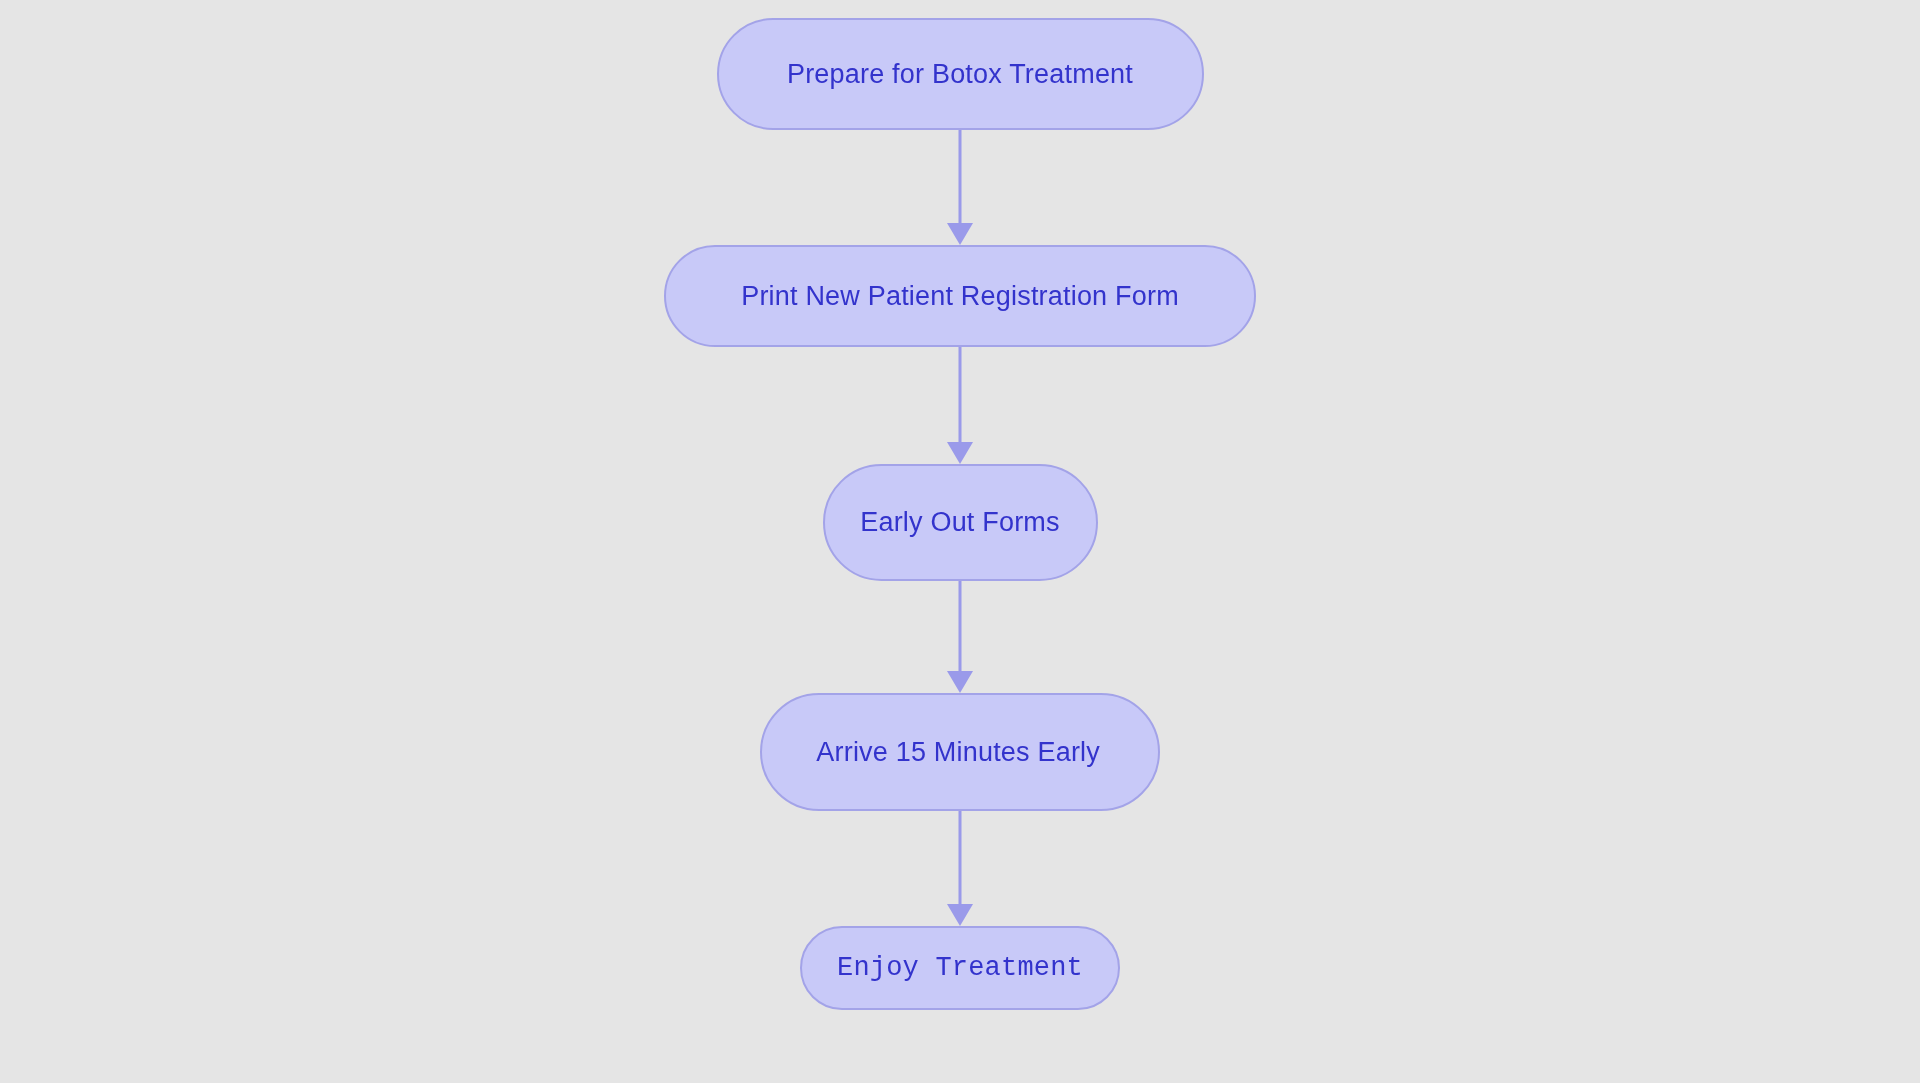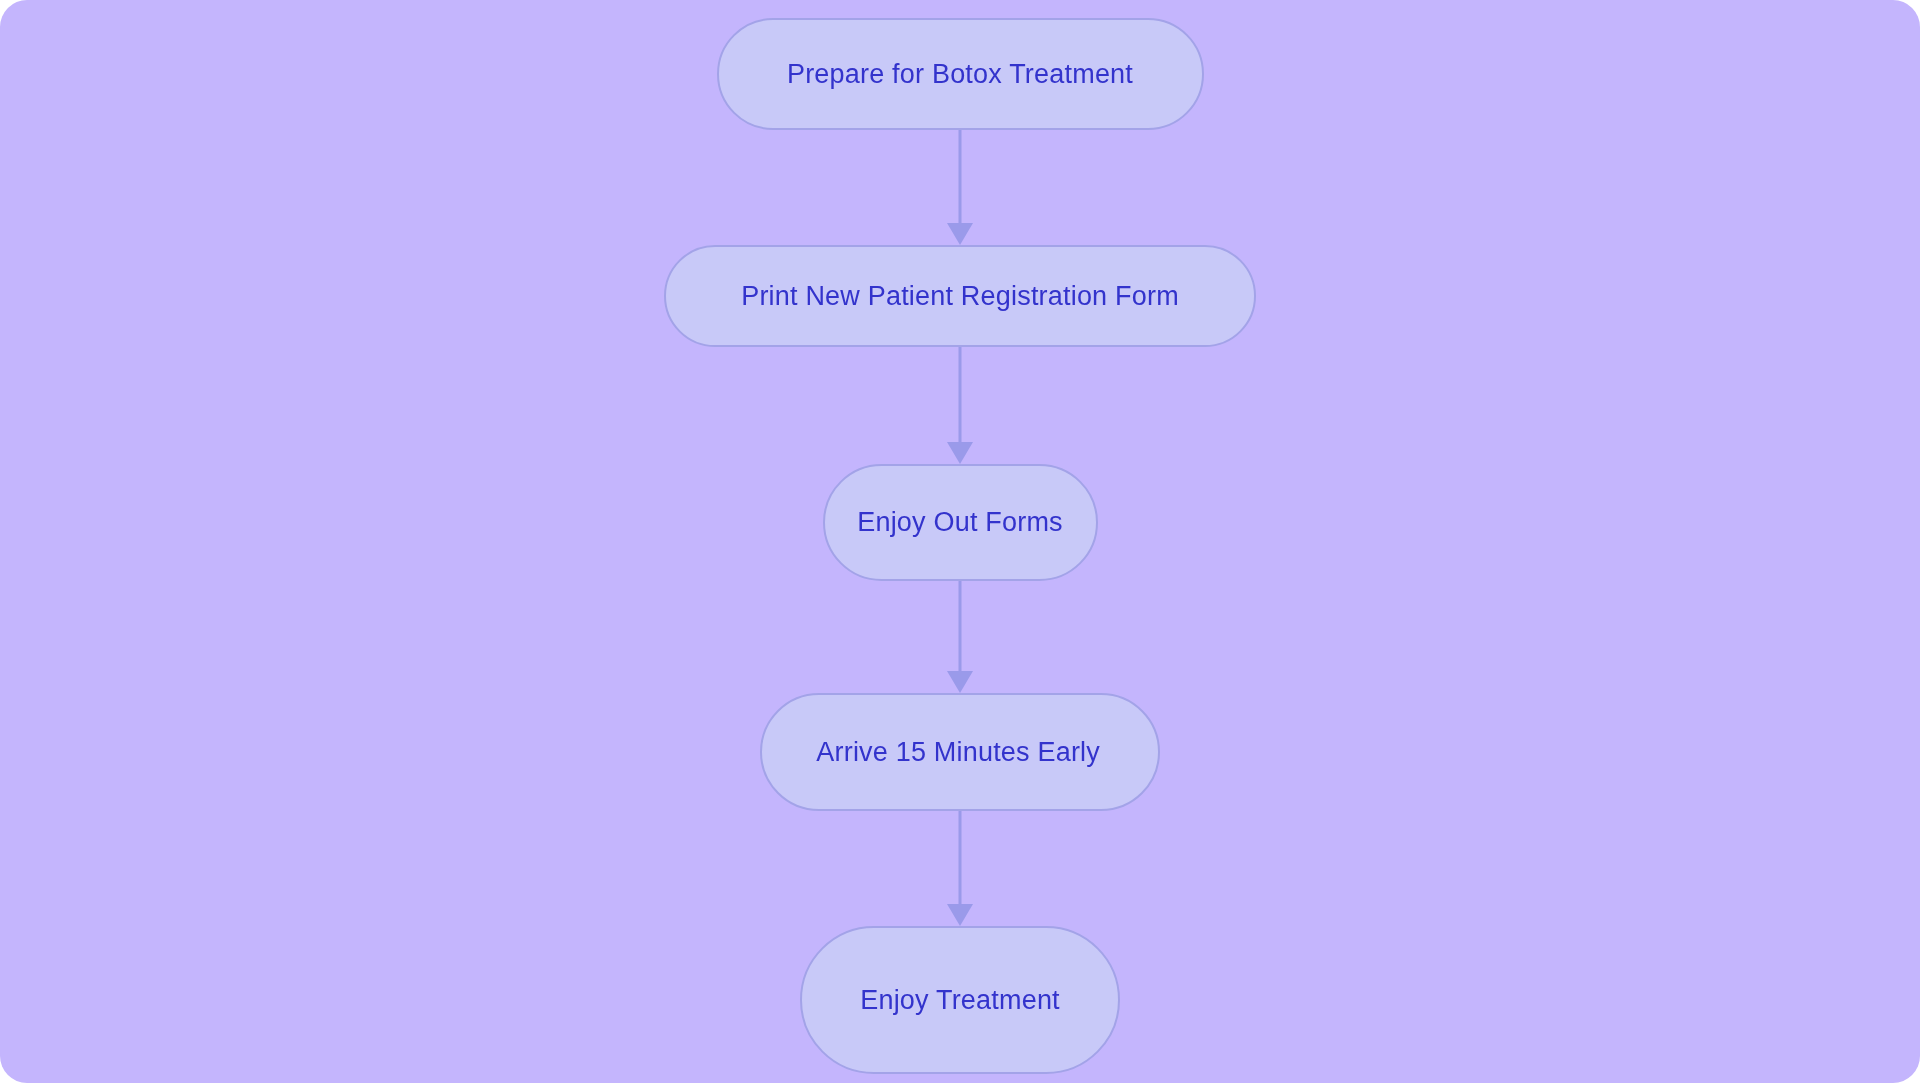--- a/index.html
+++ b/index.html
@@ -12,22 +12,21 @@
     height: 1083px;
     background: #ffffff;
     font-family: "Liberation Sans", "DejaVu Sans", sans-serif;
     overflow: hidden;
   }
 
   #flowchart-canvas {
     position: relative;
     width: 1920px;
     height: 1083px;
-    background: #c4b5fd;
-    border-radius: 27px;
+    background: #e5e5e5;
   }
 
   
   .flow-column {
     position: absolute;
     left: 0;
     top: 0;
     width: 1920px;
     height: 1083px;
     display: flex;
@@ -59,21 +58,21 @@
   .node-label {
     display: block;
     line-height: 1;
   }
 
   
   .node.n1 { width: 487px; height: 112px; }
   .node.n2 { width: 592px; height: 102px; }
   .node.n3 { width: 275px; height: 117px; }
   .node.n4 { width: 400px; height: 118px; justify-content: flex-end; }
-  .node.n5 { width: 320px; height: 148px; }
+  .node.n5 { width: 320px; height: 84px; font-family: Liberation Mono, monospace; }
 
   
   .connector {
     position: relative;
     width: 30px;
     display: flex;
     align-items: center;
     justify-content: center;
   }
   .connector.c1 { height: 115px; }
@@ -121,21 +120,21 @@
     <div class="node n2">
       <span class="node-label">Print New Patient Registration Form</span>
     </div>
 
     <div class="connector c2">
       <span class="connector-line"></span>
       <span class="connector-arrowhead"></span>
     </div>
 
     <div class="node n3">
-      <span class="node-label">Enjoy Out Forms</span>
+      <span class="node-label">Early Out Forms</span>
     </div>
 
     <div class="connector c3">
       <span class="connector-line"></span>
       <span class="connector-arrowhead"></span>
     </div>
 
     <div class="node n4">
       <span class="node-label">Arrive 15 Minutes Early</span>
     </div>

